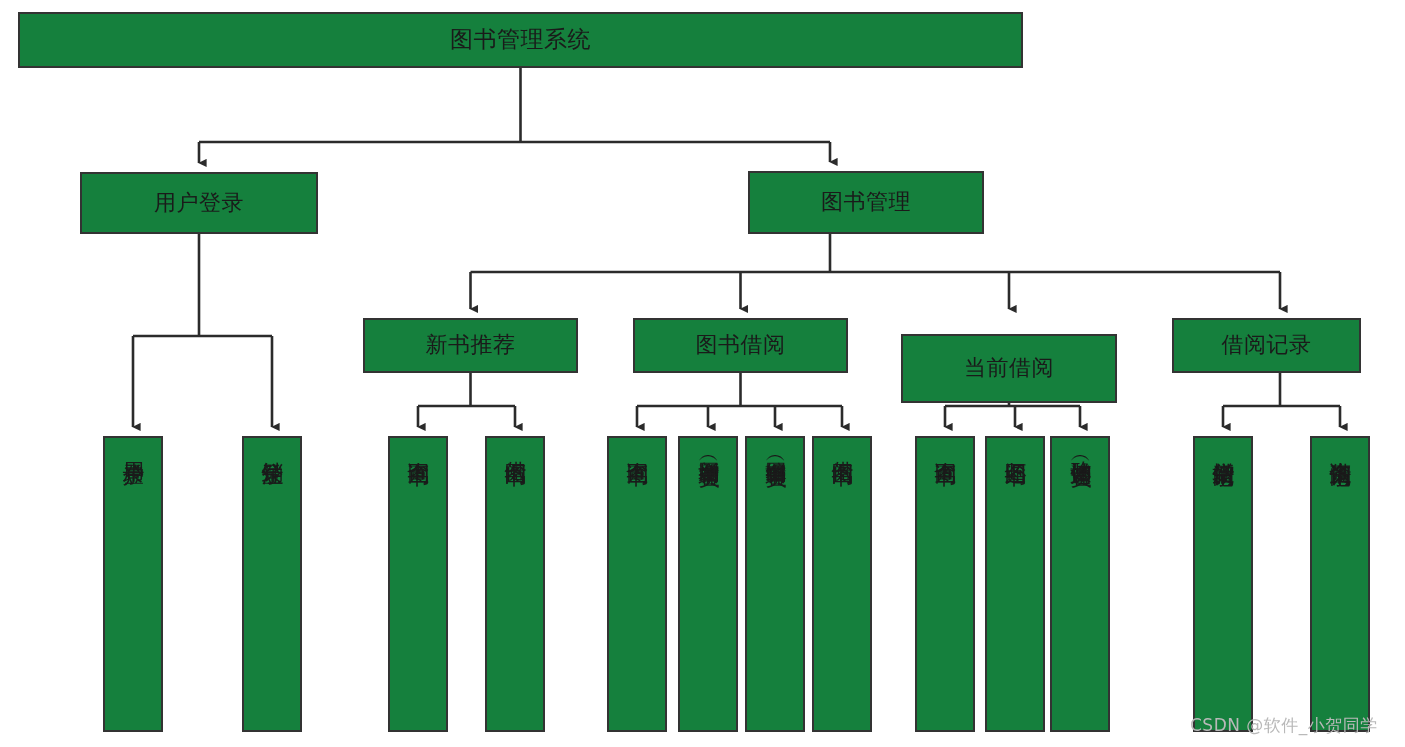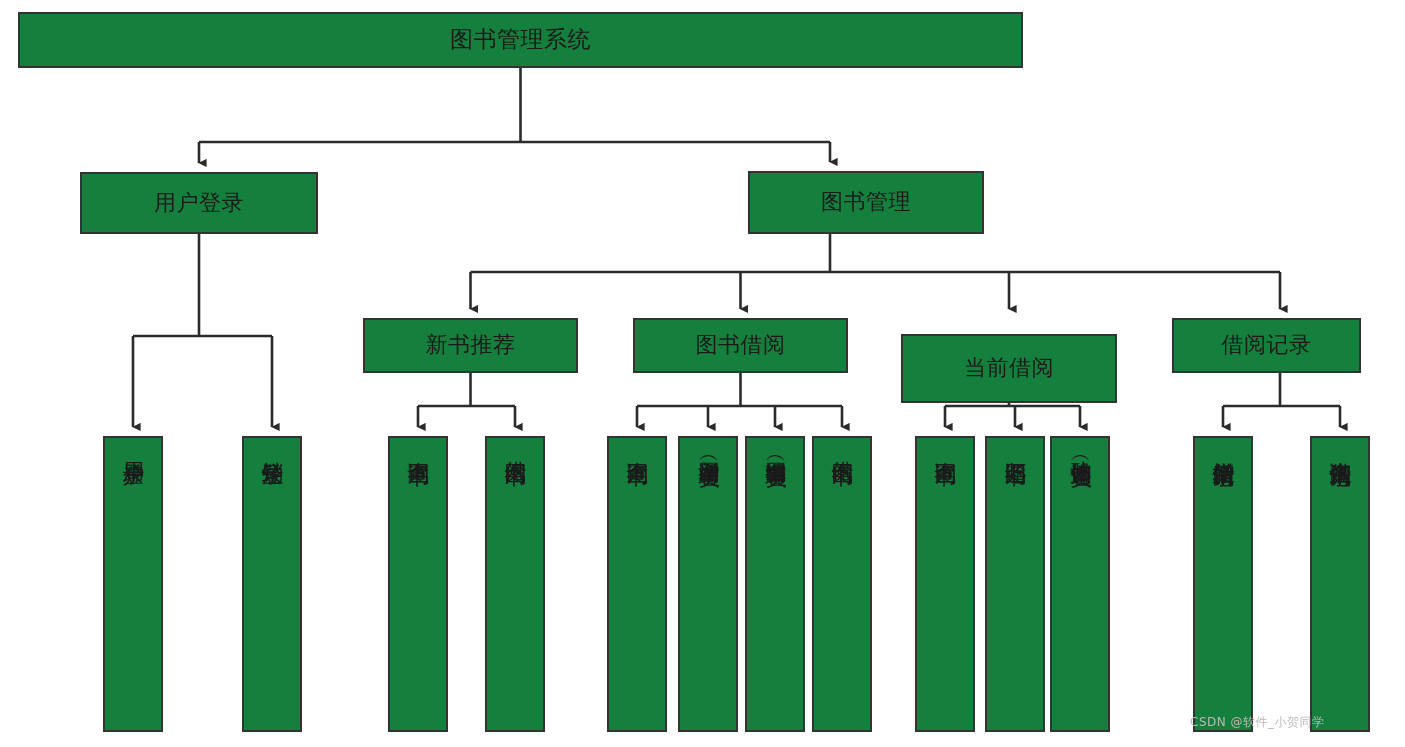--- a/index.html
+++ b/index.html
@@ -62,21 +62,21 @@
     letter-spacing: 1px;
     white-space: nowrap;
   }
   .node.vertical.tall-text .node-label {
     font-size: 21px;
   }
   #watermark {
     position: absolute;
     left: 1190px;
     top: 714px;
-    font-size: 12px;
+    font-size: 17px;
     color: #b9b9b9;
     letter-spacing: 0.5px;
     z-index: 5;
     white-space: nowrap;
     font-family: "DejaVu Sans", "Liberation Sans", sans-serif;
   }
 </style>
 </head>
 <body>
 

